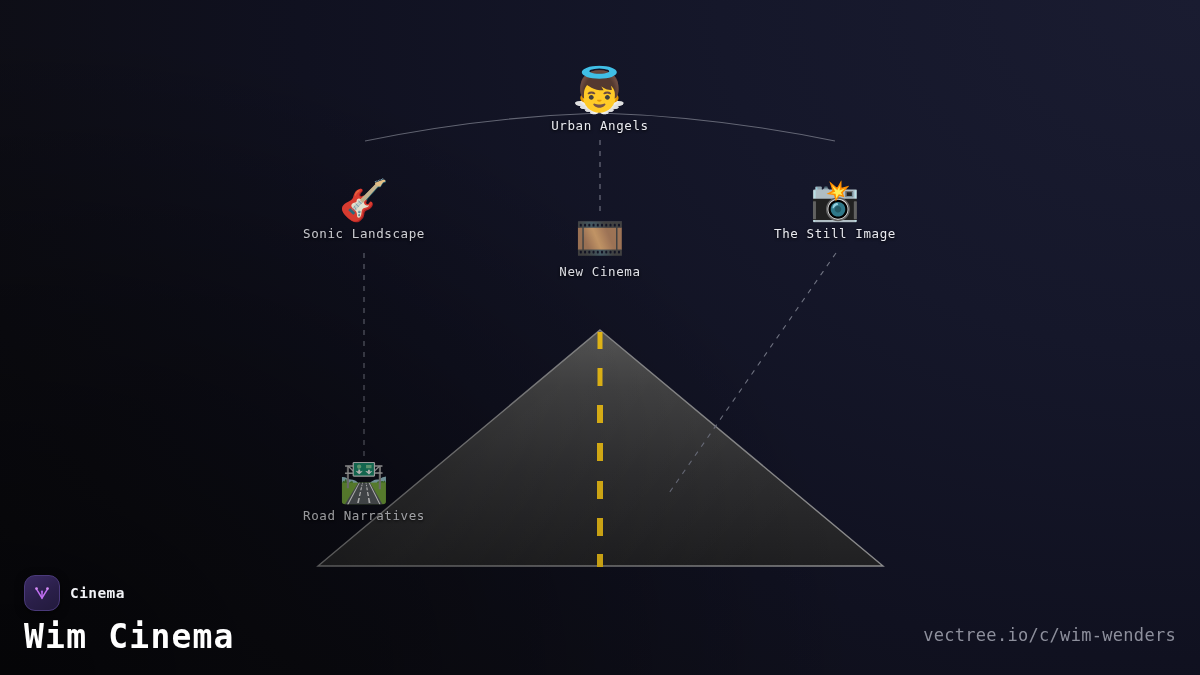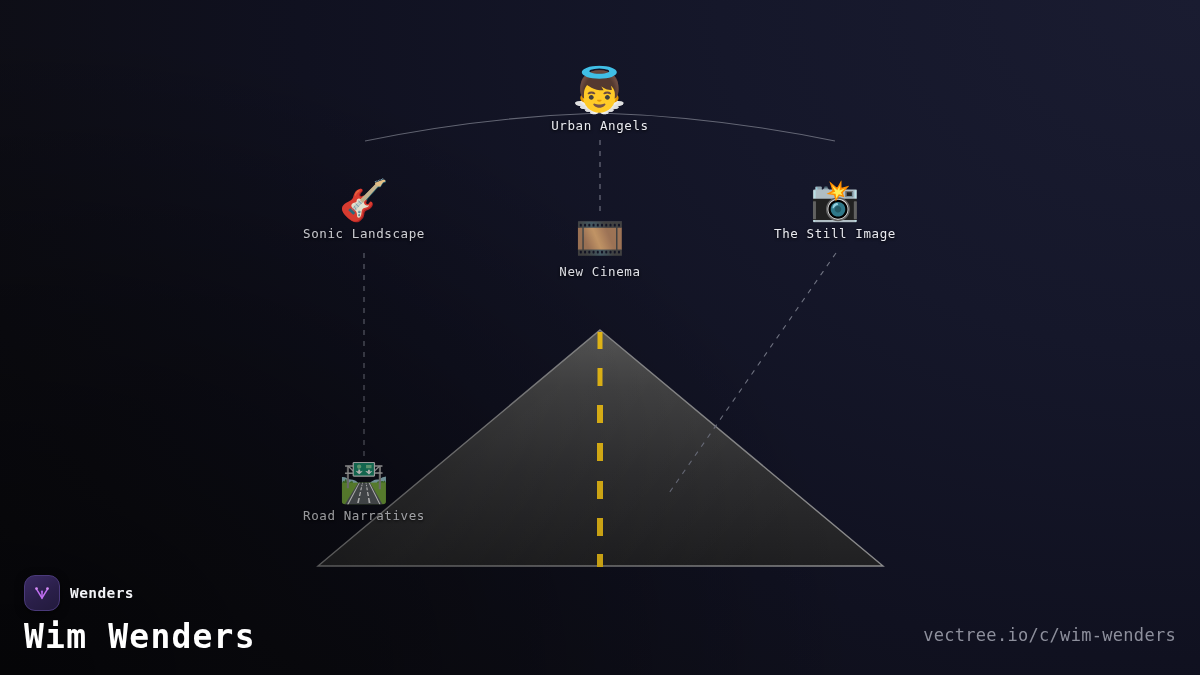--- a/index.html
+++ b/index.html
@@ -191,20 +191,20 @@
         <svg width="22" height="22" viewBox="0 0 22 22" aria-hidden="true">
           <g stroke="#c06ff0" stroke-width="1.5" fill="none" stroke-linecap="round">
             <path d="M5.5 7.2 L11 16 L16.5 7.2"></path>
             <path d="M11 16 L11 10.5"></path>
           </g>
           <circle cx="5.5" cy="6.6" r="1.35" fill="#d48bf6"></circle>
           <circle cx="16.5" cy="6.6" r="1.35" fill="#d48bf6"></circle>
           <circle cx="11" cy="9.7" r="1.15" fill="#b365ea"></circle>
         </svg>
       </div>
-      <div id="brand-name">Wenders</div>
+      <div id="brand-name">Cinema</div>
     </div>
-    <div id="page-title">Wim Wenders</div>
+    <div id="page-title">Wim Cinema</div>
   </div>
 
   <div id="site-url">vectree.io/c/wim-wenders</div>
 
 </div>
 
 </body></html>

